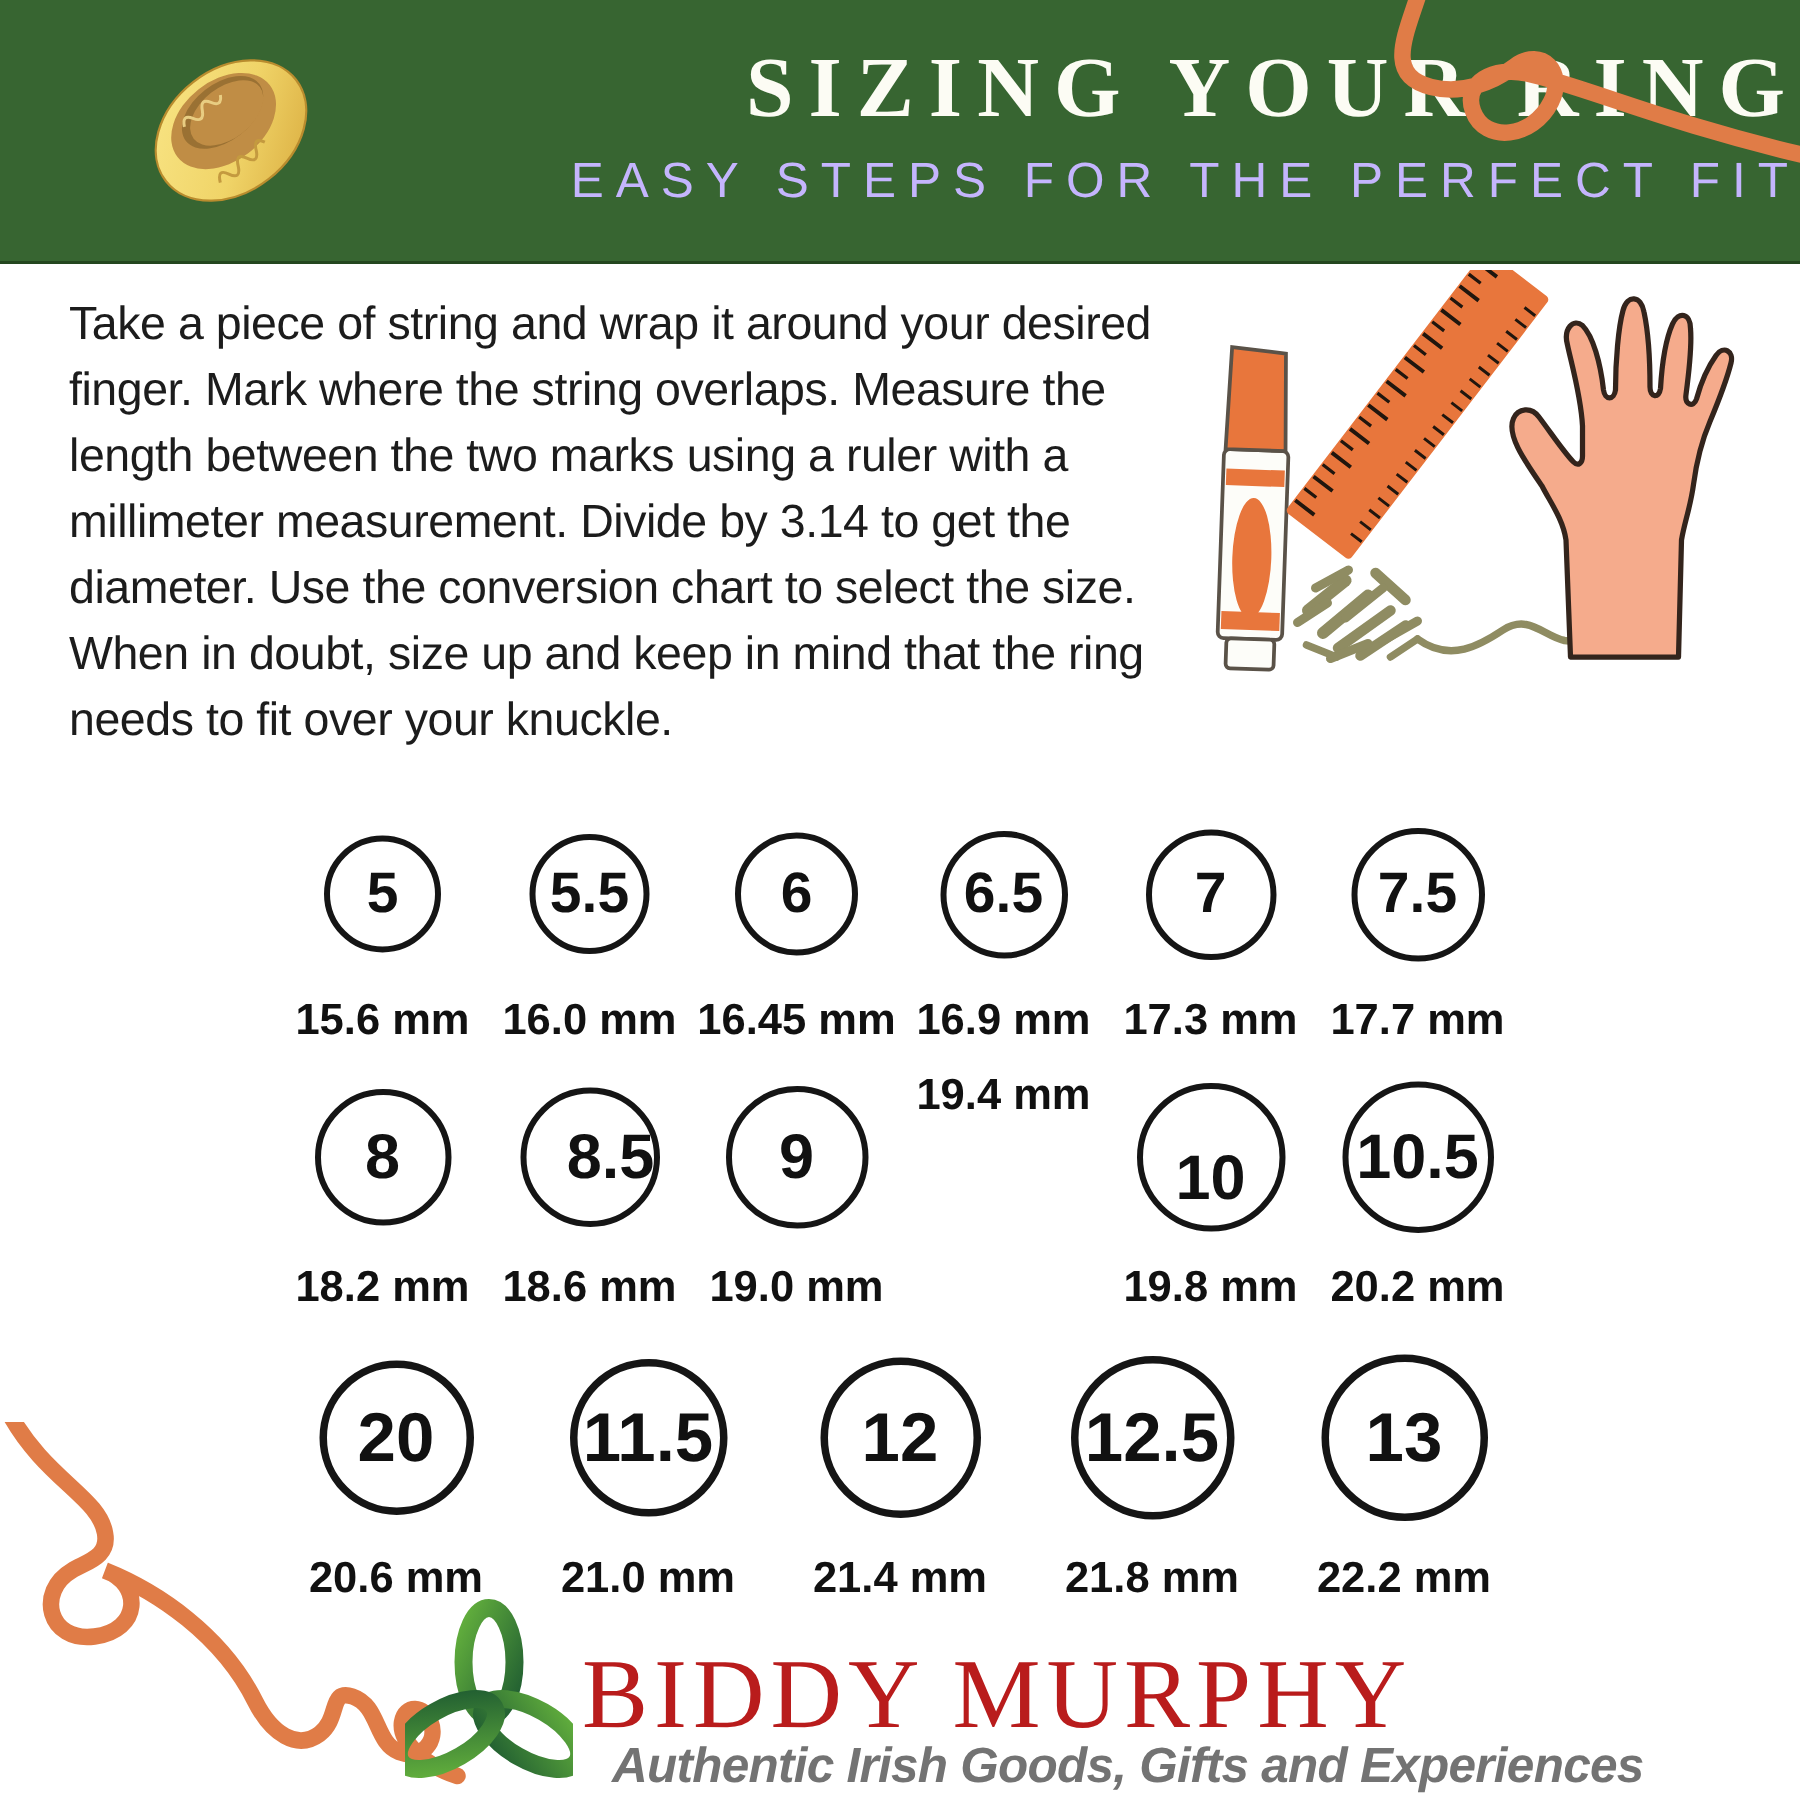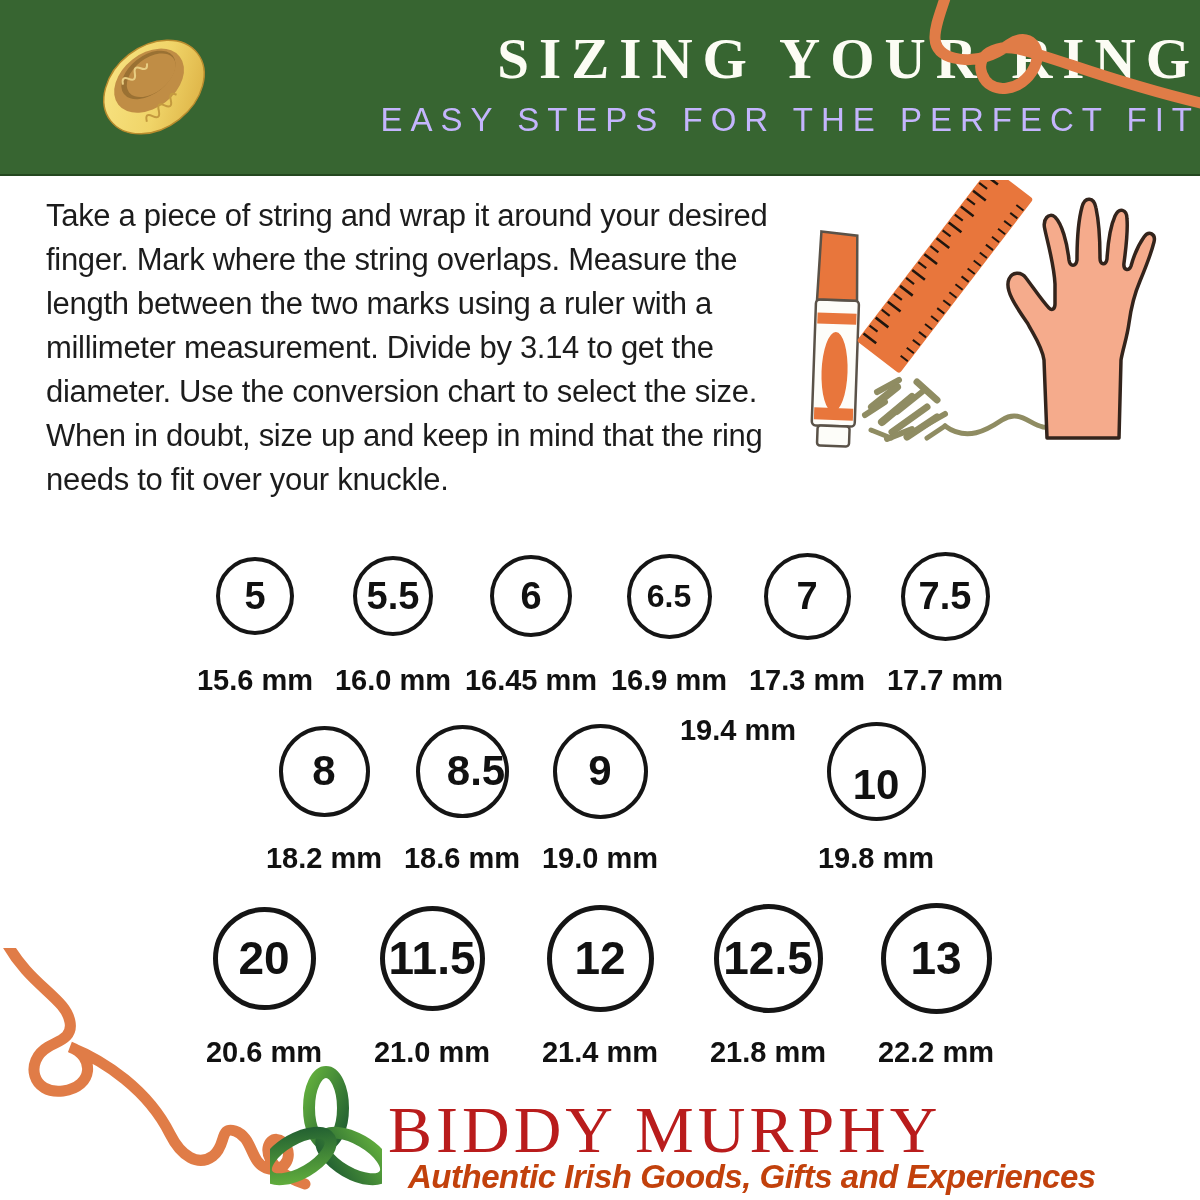--- a/index.html
+++ b/index.html
@@ -48,21 +48,21 @@
   .row-1 .circle-area{height:128px;}
   .row-2 .circle-area{height:142px;}
   .ring-circle{border-style:solid;border-color:#151515;border-radius:50%;display:flex;align-items:center;justify-content:center;background:#fff;}
   .size-num{font-weight:700;color:#111;font-family:"Liberation Sans",sans-serif;}
   .mm-label{margin-top:7px;font-size:29px;font-weight:700;color:#111;white-space:nowrap;}
 
   
   .string-bottom{position:absolute;left:0;top:948px;width:780px;height:252px;}
   .knot-logo{position:absolute;left:270px;top:1066px;width:112px;height:134px;}
   .brand{position:absolute;left:388px;top:1092px;width:640px;font-family:"Liberation Serif","DejaVu Serif",serif;font-size:66px;font-weight:400;letter-spacing:4px;color:#b91c1c;white-space:nowrap;}
-  .tagline{position:absolute;left:408px;top:1158px;font-family:"Liberation Sans",sans-serif;font-style:italic;font-weight:700;font-size:33px;letter-spacing:-0.5px;color:#c2410c;white-space:nowrap;text-align:right;}
+  .tagline{position:absolute;left:408px;top:1158px;font-family:"Liberation Sans",sans-serif;font-style:italic;font-weight:700;font-size:33px;letter-spacing:-0.5px;color:#737373;white-space:nowrap;text-align:right;}
 
   
   .orange-stroke{stroke:var(--accent-orange);stroke-width:11;fill:none;stroke-linecap:round;}
   .stop-gold-a{stop-color:var(--gold-light);}
   .stop-gold-b{stop-color:var(--gold-dark);}
   .stop-knot-a{stop-color:var(--knot-light);}
   .stop-knot-b{stop-color:var(--knot-dark);}
 </style>
 </head>
 <body>
@@ -168,21 +168,21 @@
           <div class="circle-area">
             <div class="ring-circle" style="width: 82px; height: 82px; border-width: 4px;">
               <span class="size-num" style="font-size: 38px;">6</span>
             </div>
           </div>
           <div class="mm-label">16.45 mm</div>
         </div>
         <div class="cell">
           <div class="circle-area">
             <div class="ring-circle" style="width: 85px; height: 85px; border-width: 4px;">
-              <span class="size-num" style="font-size: 32px;">6.5</span>
+              <span class="size-num" style="font-size: 38px;">6.5</span>
             </div>
           </div>
           <div class="mm-label">16.9 mm</div>
         </div>
         <div class="cell">
           <div class="circle-area">
             <div class="ring-circle" style="width: 87px; height: 87px; border-width: 4px;">
               <span class="size-num" style="font-size: 38px;">7</span>
             </div>
           </div>
@@ -225,20 +225,28 @@
         <div class="cell">
           <div class="mm-label">19.4 mm</div>
         </div>
         <div class="cell">
           <div class="circle-area">
             <div class="ring-circle" style="width: 99px; height: 99px; border-width: 4px;">
               <span class="size-num" style="font-size: 42px; margin-top: 28px;">10</span>
             </div>
           </div>
           <div class="mm-label">19.8 mm</div>
+        </div>
+        <div class="cell">
+          <div class="circle-area">
+            <div class="ring-circle" style="width: 101px; height: 101px; border-width: 4px;">
+              <span class="size-num" style="font-size: 42px;">10.5</span>
+            </div>
+          </div>
+          <div class="mm-label">20.2 mm</div>
         </div>
       </div>
     <div class="size-row row-2">
         <div class="cell">
           <div class="circle-area">
             <div class="ring-circle" style="width: 103px; height: 103px; border-width: 5px;">
               <span class="size-num" style="font-size: 46px;">20</span>
             </div>
           </div>
           <div class="mm-label">20.6 mm</div>

